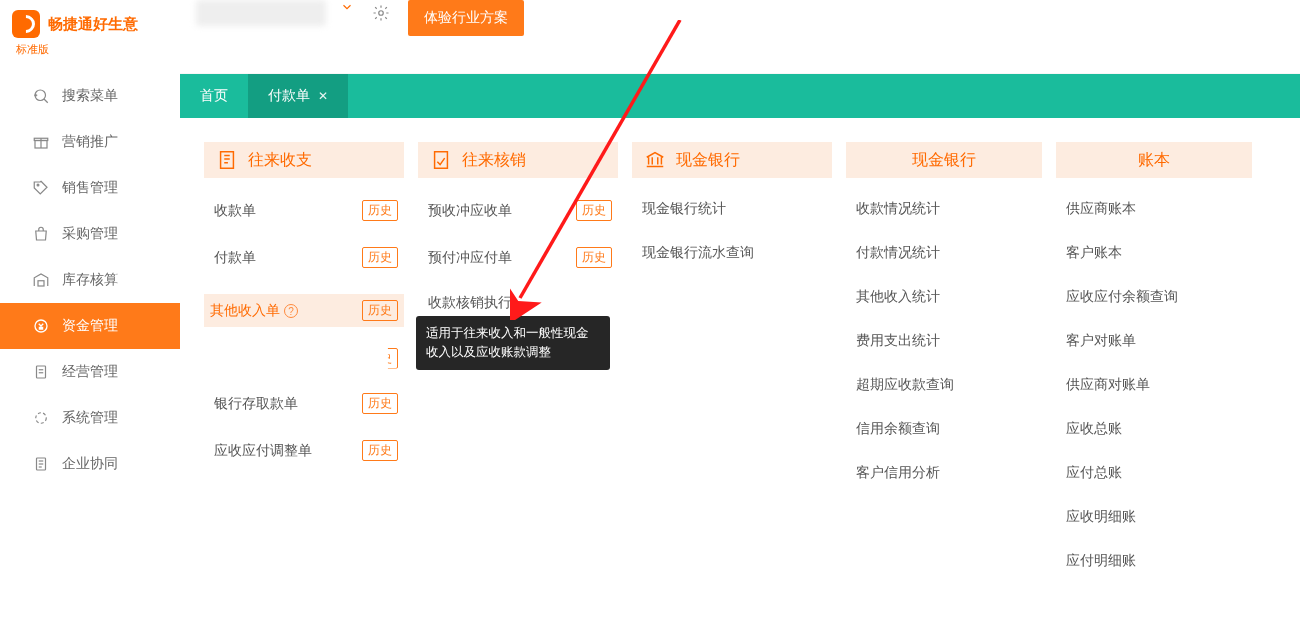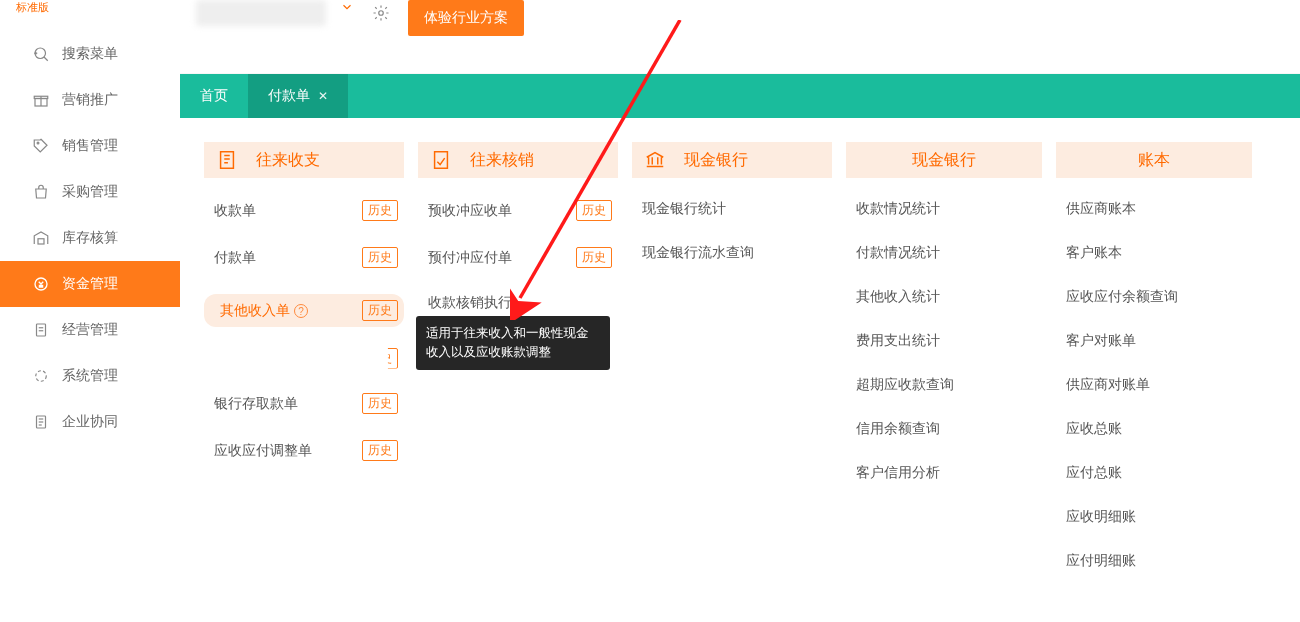--- a/index.html
+++ b/index.html
@@ -38,42 +38,46 @@
   .tab.active { background:#139e82; }
   .tab .close { margin-left:8px; font-size:12px; cursor:pointer; opacity:.9; }
 
   
   .panels { flex:1; padding:24px 24px; display:flex; gap:14px; background:#fff; overflow:auto; position:relative; }
   .col { flex:0 0 200px; display:flex; flex-direction:column; }
   .col.narrow { flex:0 0 200px; }
   .col.mid   { flex:0 0 200px; }
   .col.wide  { flex:0 0 196px; }
   .section-header { height:36px; background:#fdece0; display:flex; align-items:center; justify-content:center; color:#ff6a00; font-size:16px; margin-bottom:22px; position:relative; }
-  .section-header.with-icon { justify-content:flex-start; padding-left:12px; gap:18px; }
+  .section-header.with-icon { justify-content:flex-start; padding-left:12px; gap:10px; }
   .sec-ic { width:22px; height:22px; color:#ff6a00; }
   .list { display:flex; flex-direction:column; gap:26px; padding:0 6px 0 10px; }
   .li { display:flex; align-items:center; justify-content:space-between; }
   .li .lbl { color:#555; cursor:pointer; }
   .li .lbl .q { display:inline-flex; align-items:center; justify-content:center; width:14px; height:14px; border:1px solid #ff8a3d; color:#ff8a3d; border-radius:50%; font-size:10px; margin-left:4px; }
   .badge { border:1px solid #ff7a19; color:#ff7a19; font-size:12px; padding:1px 5px; border-radius:2px; cursor:pointer; }
-  .li.hover { background:#fdece0; margin:0 -6px 0 -10px; padding:6px 6px 6px 16px; border-radius:12px; }
+  .li.hover { background:#fdece0; margin:0 -6px 0 -10px; padding:6px 6px 6px 6px; border-radius:0; }
   .li.hover .lbl { color:#ff6a00; }
 
   
   .tooltip { position:absolute; top:316px; left:214px; background:#262626; color:#fff; font-size:12.5px; line-height:1.5; padding:8px 10px; border-radius:3px; width:194px;margin-left:22px; }
 
   
   .arrow-wrap { position:absolute; top:20px; left:330px; width:180px; height:300px; pointer-events:none; }
 </style>
 </head>
 <body>
 
 <div class="app">
 
   <aside class="sidebar">
+    <div class="logo">
+      <div class="logo-mark"></div>
+      <div class="logo-text">畅捷通好生意</div>
+    </div>
     <div class="logo-sub">标准版</div>
 
     <nav class="nav">
       <div class="nav-item">
         <span class="ic">
             <svg viewBox="0 0 24 24" fill="none" stroke="currentColor" stroke-width="1.6">
               <circle cx="11" cy="11" r="7"></circle>
               <line x1="16" y1="16" x2="21" y2="21"></line>
               <line x1="3" y1="11" x2="7" y2="11"></line>
               <line x1="5" y1="9" x2="5" y2="13"></line>

